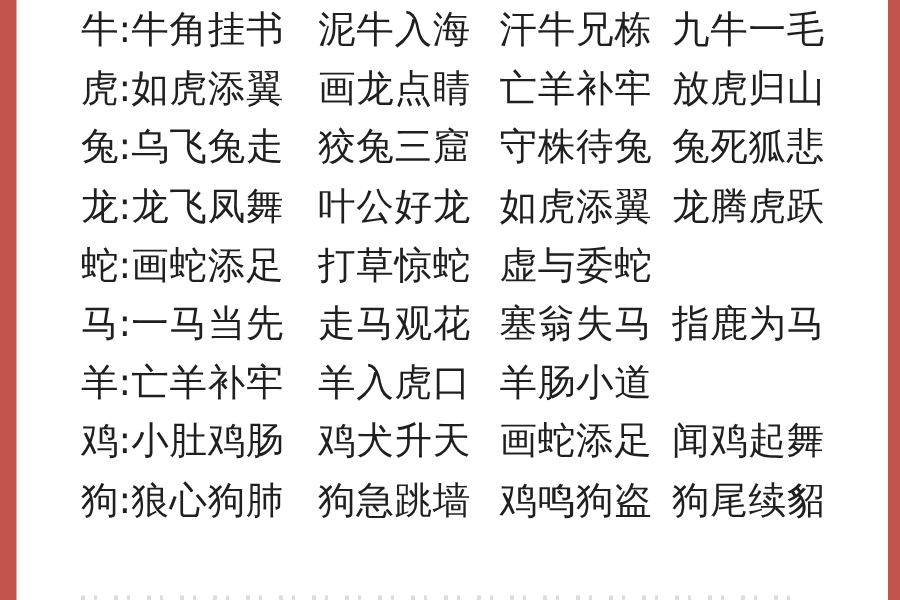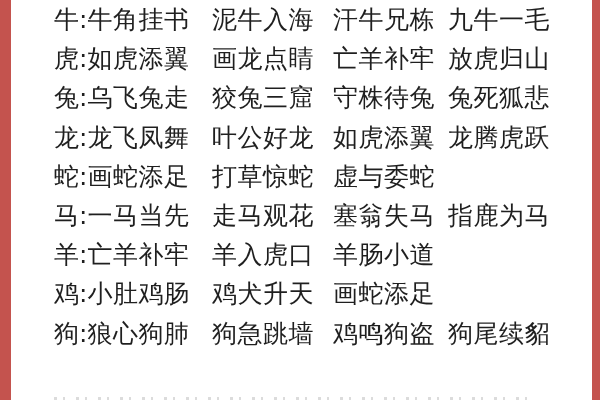--- a/index.html
+++ b/index.html
@@ -112,20 +112,21 @@
         </div>
         <div class="row">
           <div class="cell"><span class="label">羊:</span><span class="idiom">亡羊补牢</span></div>
           <div class="cell"><span class="idiom">羊入虎口</span></div>
           <div class="cell"><span class="idiom">羊肠小道</span></div>
         </div>
         <div class="row">
           <div class="cell"><span class="label">鸡:</span><span class="idiom">小肚鸡肠</span></div>
           <div class="cell"><span class="idiom">鸡犬升天</span></div>
           <div class="cell"><span class="idiom">画蛇添足</span></div>
+          <div class="cell"><span class="idiom">闻鸡起舞</span></div>
         </div>
         <div class="row">
           <div class="cell"><span class="label">狗:</span><span class="idiom">狼心狗肺</span></div>
           <div class="cell"><span class="idiom">狗急跳墙</span></div>
           <div class="cell"><span class="idiom">鸡鸣狗盗</span></div>
           <div class="cell"><span class="idiom">狗尾续貂</span></div>
         </div>
       </div>
     <div class="clipped-next-row"></div>
   </div>

